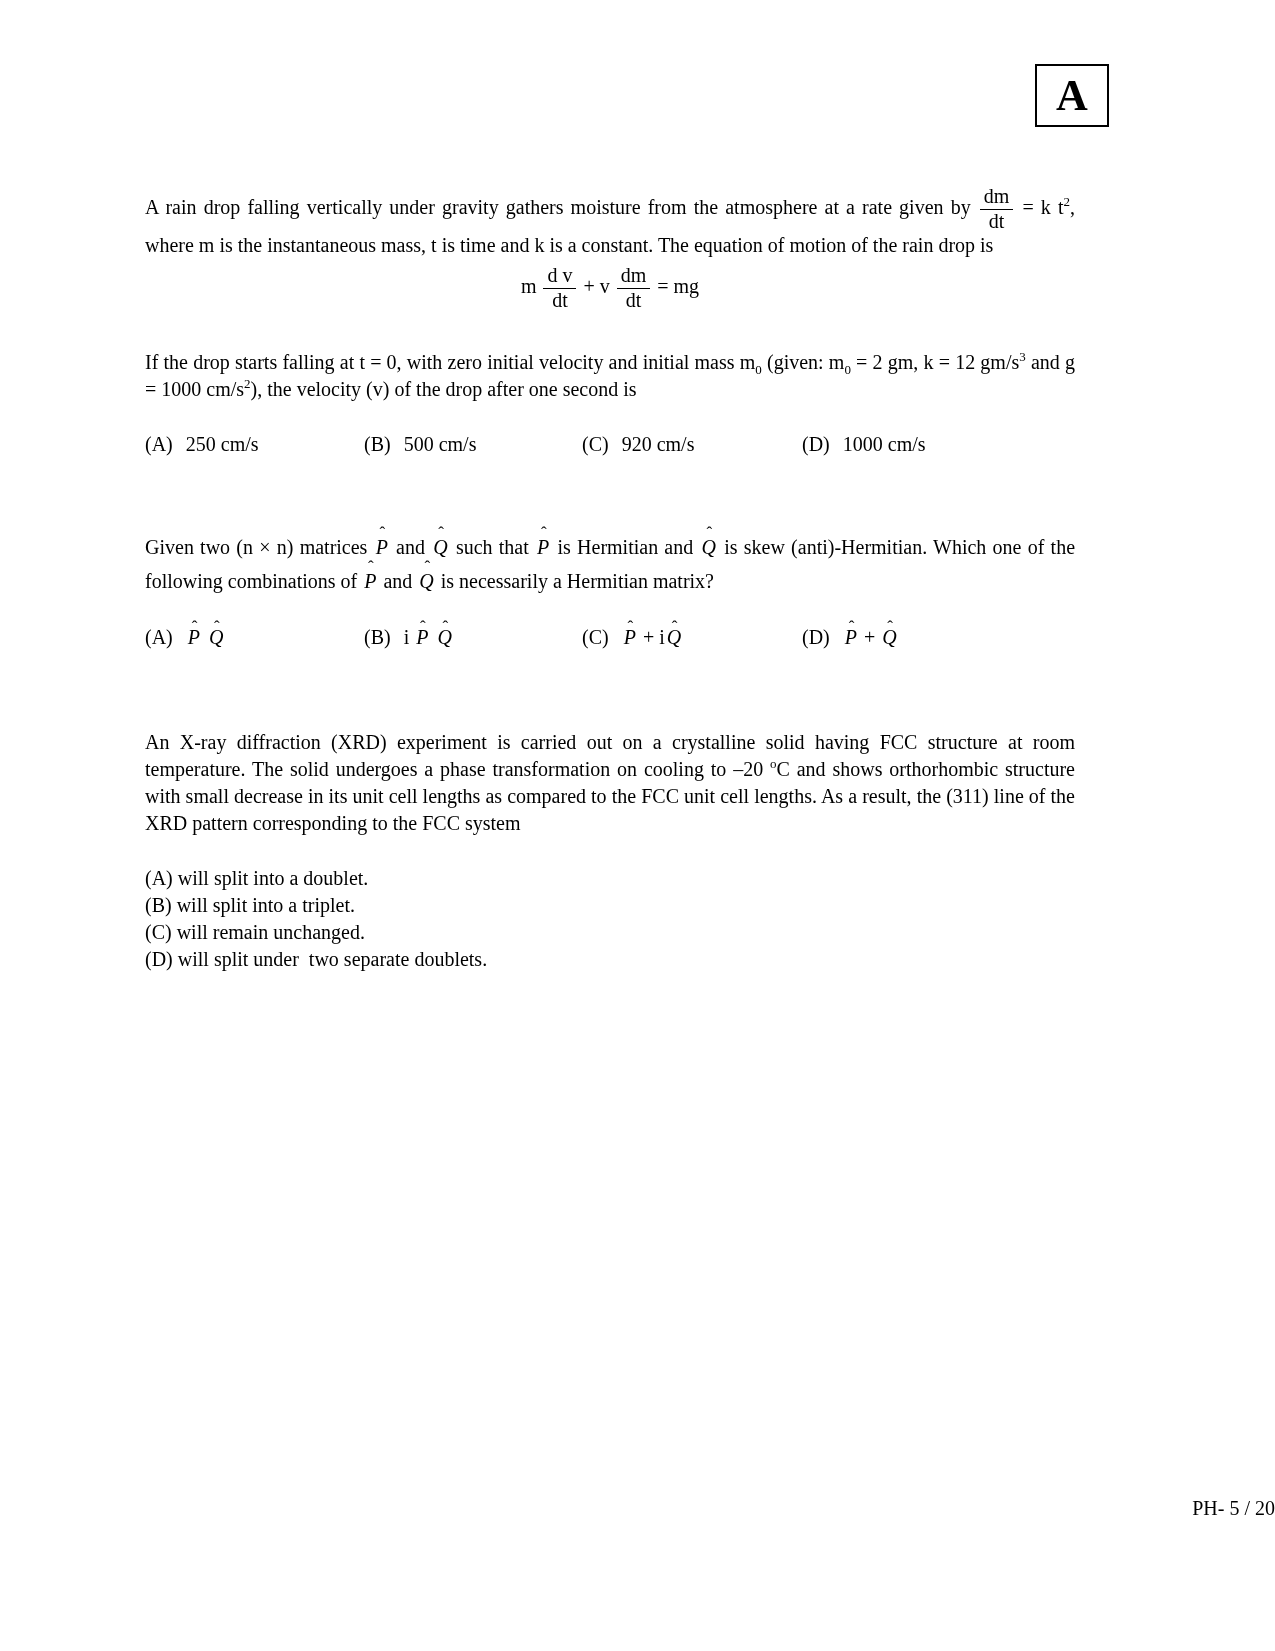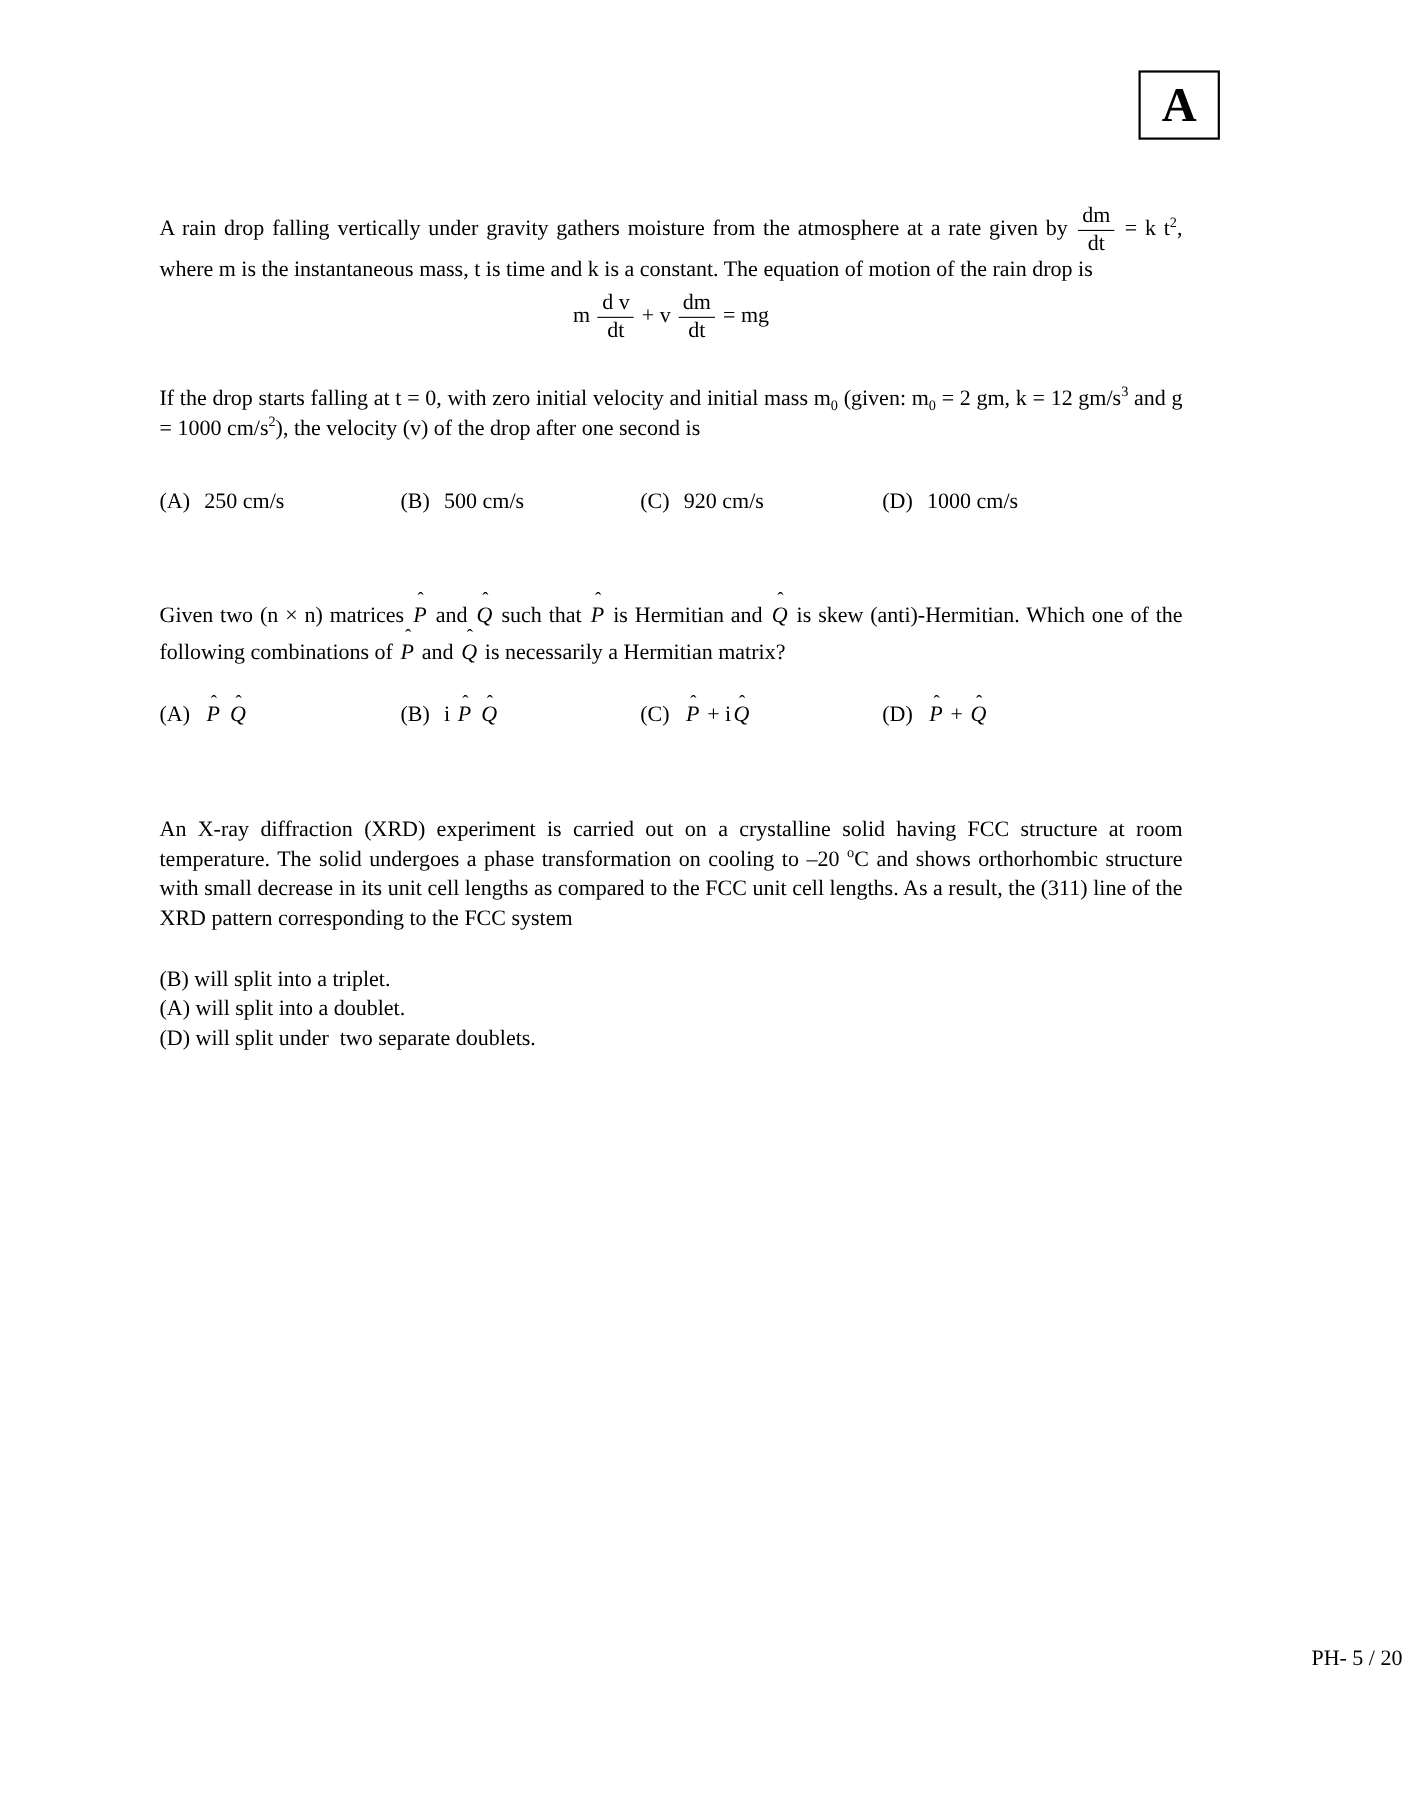--- a/index.html
+++ b/index.html
@@ -41,21 +41,21 @@
   .sup { vertical-align: super; font-size: 0.65em; line-height: 0; }
   .sub { vertical-align: sub; font-size: 0.65em; line-height: 0; }
 
   .hat { position: relative; display: inline-block; font-style: italic; margin: 0 2px; }
   .hat .mark {
     position: absolute; top: -0.40em; left: 55%;
     transform: translateX(-50%);
     font-style: normal; font-size: 0.85em; line-height: 1;
   }
 
-  .options-grid { display: grid; grid-template-columns: 219px 218px 220px auto; margin-top: 40px; }
+  .options-grid { display: grid; grid-template-columns: 219px 218px 220px auto; margin-top: 28px; }
   .options-grid.q12-opts { margin-top: 26px; }
   .option { white-space: nowrap; }
   .opt-label { margin-right: 13px; }
 
   .options-list { margin-top: 28px; }
   .opt-line { white-space: pre-wrap; line-height: 27px; }
 
   .footer {
     position: absolute; bottom: 131px; left: 0; width: 100%;
     text-align: right; font-size: 20px;
@@ -111,22 +111,23 @@
             <span class="opt-label">(D)</span><span class="opt-text"><span class="hat"><span class="mark">ˆ</span>P</span><span> + </span><span class="hat"><span class="mark">ˆ</span>Q</span></span>
           </div>
         </div>
       </div>
     </section>
 
     <section class="question q13">
       <div class="qbody">
         <p class="just"><span>An X-ray diffraction (XRD) experiment is carried out on a crystalline solid having </span><span class="i">FCC</span><span> structure at room temperature. The solid undergoes a phase transformation on cooling to –20 </span><span class="sup">o</span><span>C and shows orthorhombic structure with small decrease in its unit cell lengths as compared to the </span><span class="i">FCC</span><span> unit cell lengths. As a result, the (311) line of the XRD pattern corresponding to the </span><span class="i">FCC</span><span> system</span></p>
         <div class="options-list">
+          <p class="opt-line">(A) will split into a doublet.</p>
           <p class="opt-line">(B) will split into a triplet.</p>
-          <p class="opt-line">(A) will split into a doublet.</p>
+          <p class="opt-line">(C) will remain unchanged.</p>
           <p class="opt-line">(D) will split under  two separate doublets.</p>
         </div>
       </div>
     </section>
 
   </div>
 
   <div class="footer">PH- 5 / 20</div>
 
 </div>

